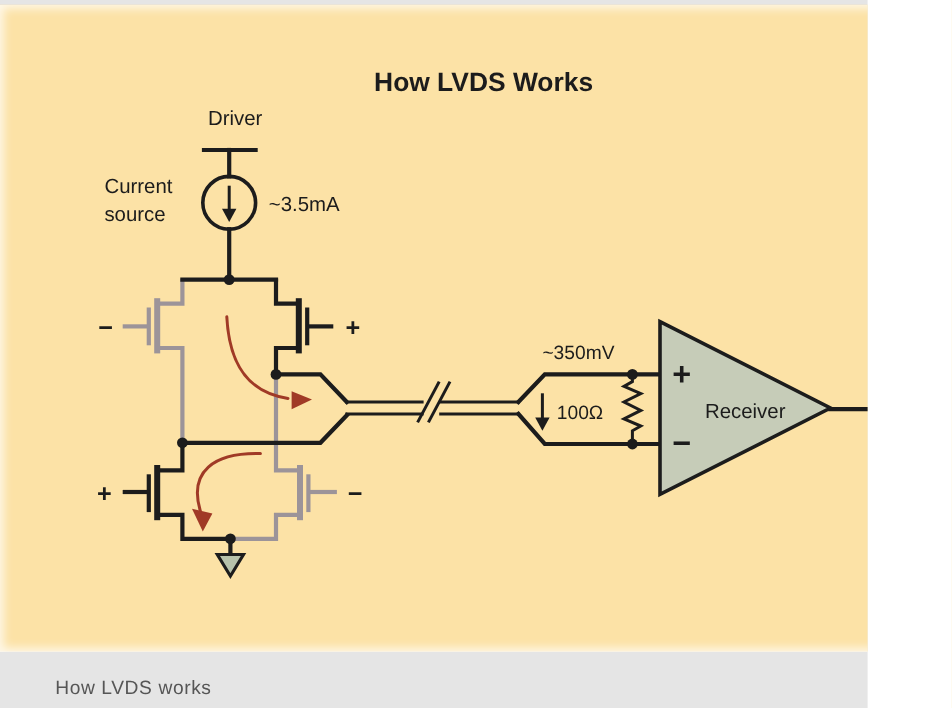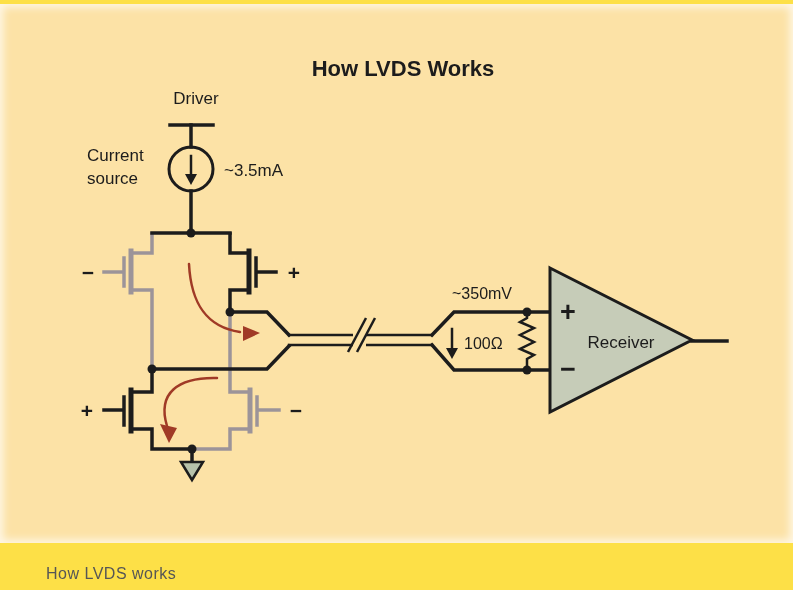--- a/index.html
+++ b/index.html
@@ -1,18 +1,18 @@
 <!DOCTYPE html>
 <html><head>
 <meta charset="utf-8">
 <style>
   html,body{margin:0;padding:0;background:#ffffff;}
   #stage{
-    position:relative;width:793px;height:590px;overflow:hidden;
-    background:#fde047;
+    position:relative;width:723px;height:590px;overflow:hidden;
+    background:#e5e5e5;
     font-family:"Liberation Sans", sans-serif;
   }
   #panel{
     position:absolute;left:0;top:4px;width:793px;height:539px;
     background:#fce2a6;
     box-shadow:inset 0 0 8px 3px rgba(255,255,255,0.75);
   }
   #circuit{position:absolute;left:0;top:0;}
   .caption{
     position:absolute;left:46px;top:565px;

